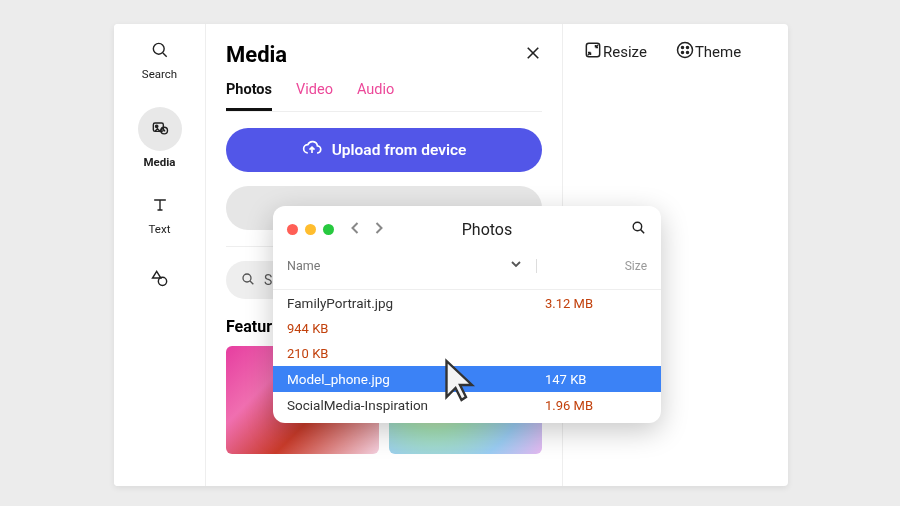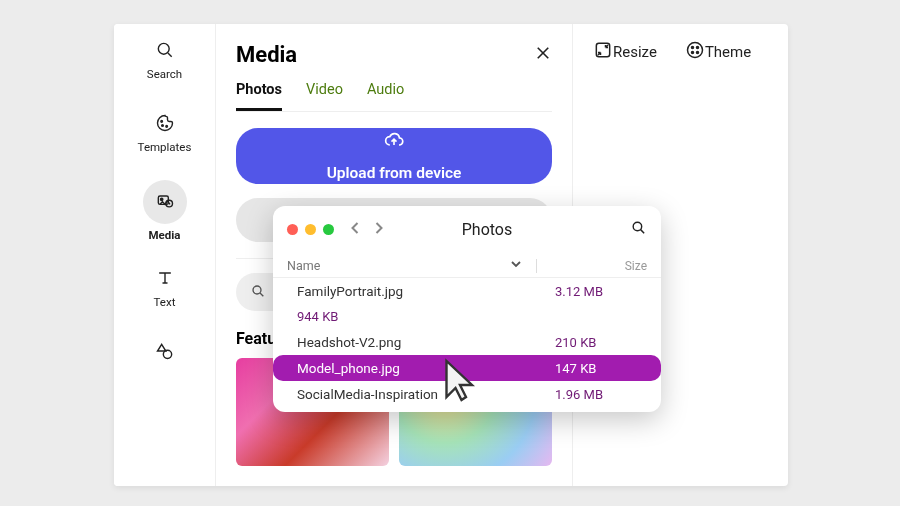--- a/index.html
+++ b/index.html
@@ -1,31 +1,31 @@
 <!DOCTYPE html>
 <html><head>
 <meta charset="utf-8">
 <style>
   * { box-sizing: border-box; margin: 0; padding: 0; font-family: -apple-system, BlinkMacSystemFont, "Segoe UI", Roboto, sans-serif; }
   body { background: #ececec; width: 900px; height: 506px; overflow: hidden; position: relative; }
   .app { position: absolute; left: 114px; top: 24px; width: 674px; height: 462px; background: #fff; box-shadow: 0 2px 6px rgba(0,0,0,0.08); border-radius: 4px; display: flex; overflow: hidden; }
-  .sidebar { width: 102px; background: #fff; display: flex; flex-direction: column; align-items: center; padding-top: 10px; gap: 20px; border-right: 1px solid #eee; }
+  .sidebar { width: 92px; background: #fff; display: flex; flex-direction: column; align-items: center; padding-top: 10px; gap: 20px; border-right: 1px solid #eee; }
   .side-item { display: flex; flex-direction: column; align-items: center; gap: 4px; cursor: pointer; font-size: 11.5px; color: #222; width: 60px; padding: 6px 0; border-radius: 20px; }
   .side-item.active { background: #e8e8e8; width: 44px; border-radius: 50%; }
   .side-icon svg { width: 20px; height: 20px; stroke: #222; fill:none; stroke-width:1.7; }
   .side-item.active .side-icon svg { stroke:#222; }
   .side-label { font-size:11.5px; color:#222; }
 
   .panel { width: 357px; padding: 18px 20px 0 20px; border-right: 1px solid #eee; position: relative; }
   .panel-header { display:flex; align-items:center; justify-content:space-between; }
   .panel-title { font-size: 22px; font-weight: 700; }
   .tabs { display:flex; gap: 24px; margin-top: 14px; border-bottom: 1px solid #eee; }
-  .tab { font-size: 14.5px; color:#4d7c0f; padding-bottom:10px; cursor:pointer; }
+  .tab { font-size: 14.5px; color:#ec4899; padding-bottom:10px; cursor:pointer; }
   .tab.active { color:#111; font-weight:700; border-bottom:3px solid #111; }
-  .upload-btn { margin-top:16px; width:100%; height:56px; border-radius:22px; background:#5256e8; color:#fff; display:flex; align-items:center; justify-content:center; gap:10px; font-size:15.5px; font-weight:600; cursor:pointer;flex-direction:column; }
+  .upload-btn { margin-top:16px; width:100%; height:44px; border-radius:22px; background:#5256e8; color:#fff; display:flex; align-items:center; justify-content:center; gap:10px; font-size:15.5px; font-weight:600; cursor:pointer; }
   .placeholder-pill { margin-top:14px; width:100%; height:44px; border-radius:22px; background:#e6e6e6; }
   .divider { margin-top:16px; border:none; border-top:1px solid #eee; }
   .search-pill { margin-top:14px; width:100%; height:38px; border-radius:20px; background:#eee; display:flex; align-items:center; padding:0 14px; gap:8px; color:#555; font-size:14px; }
   .featured-title { margin-top:18px; font-size:16px; font-weight:700; }
   .thumbs { margin-top:10px; display:flex; gap:10px; }
   .thumb { width:154px; height:108px; border-radius:6px; }
   .thumb-a { background: linear-gradient(135deg, #e63da0 0%, #f06fb0 30%, #c93b2a 60%, #f4d1e0 100%); }
   .thumb-b { background: radial-gradient(circle at 30% 30%, #ffe18a, #a6e3b8 40%, #9acdf3 70%, #e6b8f0 100%); }
 
   .topbar { flex:1; display:flex; align-items:flex-start; padding:16px 20px; gap:28px; }
@@ -33,57 +33,46 @@
 
   
   .filedialog { position:absolute; left:273px; top:206px; width:388px; background:#fff; border-radius:12px; box-shadow:0 8px 28px rgba(0,0,0,0.22); overflow:hidden; }
   .fd-header { height:46px; display:flex; align-items:center; padding:0 14px; gap:10px; }
   .dots { display:flex; gap:7px; }
   .dot { width:11px; height:11px; border-radius:50%; }
   .dot-r { background:#ff5f56; } .dot-y { background:#ffbd2e; } .dot-g { background:#27c93f; }
   .navbtns { display:flex; gap:12px; margin-left:6px; color:#888; }
   .fd-title { flex:1; text-align:center; font-size:16px; margin-left:-40px; color:#222; }
   .fd-search { color:#222; }
-  .fd-cols { display:flex; align-items:center; justify-content:space-between; padding:6px 14px 4px 14px; border-bottom:1px solid #eee; font-size:12.5px; color:#777; }
+  .fd-cols { display:flex; align-items:center; justify-content:space-between; padding:6px 14px 16px 14px; border-bottom:1px solid #eee; font-size:12.5px; color:#777; }
   .col-name { display:flex; align-items:center; gap:6px; width:250px; }
   .col-size { font-size:12px; color:#999; }
   .fd-rows { }
-  .fd-row { display:flex; align-items:center; padding:5px 24px; font-size:13.5px; color:#333; cursor:pointer; }
+  .fd-row { display:flex; align-items:center; padding:5px 14px; font-size:13.5px; color:#333; cursor:pointer; }
   .fd-row .r-name { width:258px; }
-  .fd-row .r-size { color:#701a75; font-size:13px; }
-  .fd-row.sel { background:#a21caf; color:#fff;border-radius:10px; }
+  .fd-row .r-size { color:#c2410c; font-size:13px; }
+  .fd-row.sel { background:#3b82f6; color:#fff; }
   .fd-row.sel .r-size { color:#fff; }
 
   .cursor-arrow { position:absolute; left:442px; top:358px; width:36px; height:40px; pointer-events:none; }
 </style>
 </head>
 <body>
 
 <div class="app">
 
   <div class="sidebar">
     <div class="side-item">
       <span class="side-icon">
         <svg viewBox="0 0 24 24">
             <circle cx="10.5" cy="10.5" r="6.5"></circle>
             <line x1="15.5" y1="15.5" x2="20" y2="20"></line>
           </svg>
       </span>
       <span class="side-label">Search</span>
-    </div>
-    <div class="side-item">
-      <span class="side-icon">
-        <svg viewBox="0 0 24 24">
-            <path d="M12 3 a9 9 0 1 0 9 9 c0-1-.8-1.8-1.8-1.8H17 a2 2 0 0 1-2-2V5.8C15 4.8 14.2 4 13.2 4 12.6 4 12 3.5 12 3z"></path>
-            <circle cx="8" cy="10" r="1"></circle>
-            <circle cx="9" cy="15" r="1"></circle>
-            <circle cx="14" cy="16" r="1"></circle>
-          </svg>
-      </span>
-      <span class="side-label">Templates</span>
     </div>
     <div style="display:flex;flex-direction:column;align-items:center;gap:4px" class="media-active">
       <span class="side-item active" style="height:44px;justify-content:center;">
         <span class="side-icon">
           <svg viewBox="0 0 24 24">
               <rect x="4" y="6" width="12" height="10" rx="2"></rect>
               <circle cx="8" cy="10" r="1.4" fill="#222"></circle>
               <path d="M6 16 l3-3 3 3 3-4 3 4"></path>
               <circle cx="17" cy="15" r="4"></circle>
             </svg>
@@ -212,21 +201,20 @@
   </div>
   <div class="fd-rows">
     <div class="fd-row">
       <span class="r-name">FamilyPortrait.jpg</span>
       <span class="r-size">3.12 MB</span>
     </div>
     <div class="fd-row">
       <span class="r-size">944 KB</span>
     </div>
     <div class="fd-row">
-      <span class="r-name">Headshot-V2.png</span>
       <span class="r-size">210 KB</span>
     </div>
     <div class="fd-row sel">
       <span class="r-name">Model_phone.jpg</span>
       <span class="r-size">147 KB</span>
     </div>
     <div class="fd-row" style="padding-bottom:10px">
       <span class="r-name">SocialMedia-Inspiration</span>
       <span class="r-size">1.96 MB</span>
     </div>

